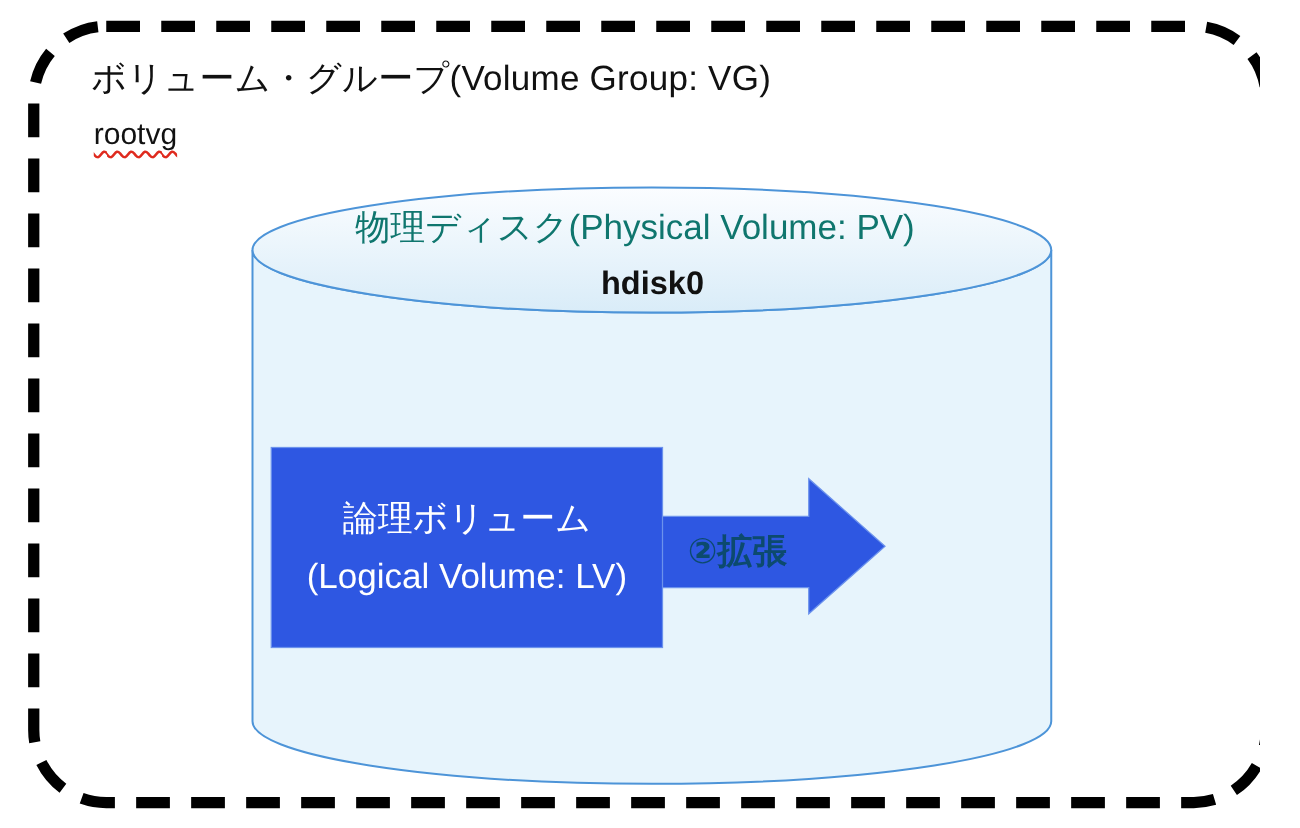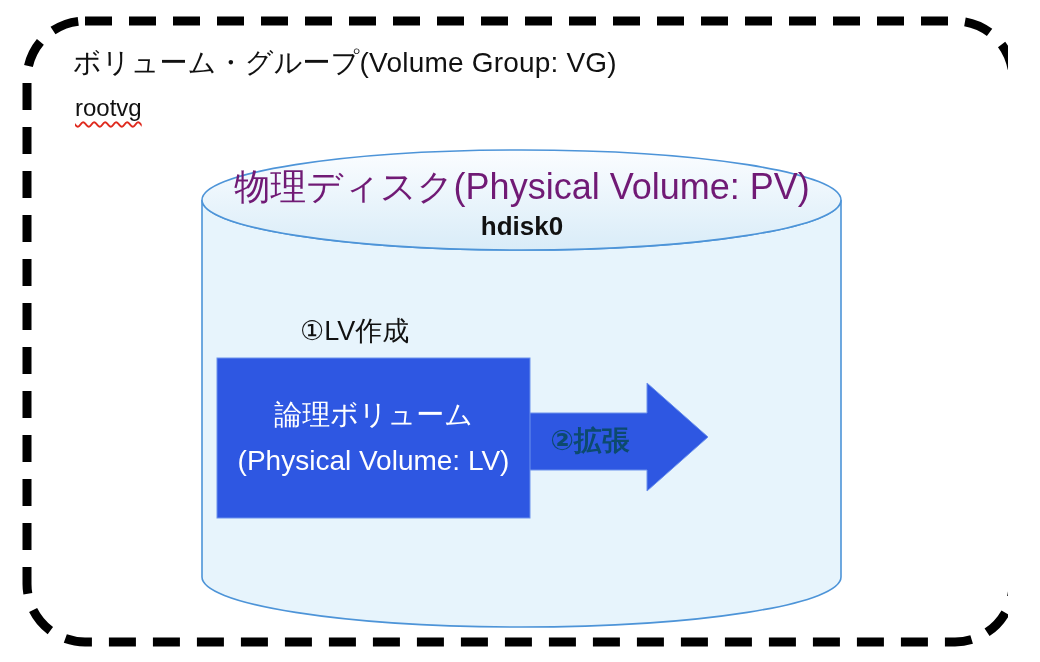--- a/index.html
+++ b/index.html
@@ -17,22 +17,22 @@
     font-size:28px;color:#111;letter-spacing:0.2px;
   }
   .vg-name{
     left:75px;top:94px;
     font-size:24px;color:#111;
     text-decoration:underline wavy #df2a1e 2px;
     text-underline-offset:5px;
     text-align:right;
   }
   .pv-title{
-    left:202px;top:163px;width:640px;
-    font-size:36px;color:#701a75;text-align:center;
+    left:188px;top:163px;width:640px;
+    font-size:28px;color:#0f766e;text-align:center;
   }
   .pv-name{
     left:202px;top:211px;width:640px;
     font-size:26px;color:#111;text-align:center;font-weight:bold;
   }
   .step1{
     left:300px;top:313px;
     font-size:27px;color:#111;
   }
   .lv-box{
@@ -77,22 +77,21 @@
 
     <rect x="217" y="358" width="313" height="160" fill="#2E57E2" stroke="#6C92EC" stroke-width="1"></rect>
   </svg>
 
   <div class="txt vg-title">ボリューム・グループ(Volume Group: VG)</div>
   <div class="txt vg-name">rootvg</div>
 
   <div class="txt pv-title">物理ディスク(Physical Volume: PV)</div>
   <div class="txt pv-name">hdisk0</div>
 
-  <div class="txt step1">①LV作成</div>
 
   <div class="lv-box">
     <div class="line lv-title">論理ボリューム</div>
-    <div class="line lv-subtitle">(Physical Volume: LV)</div>
+    <div class="line lv-subtitle">(Logical Volume: LV)</div>
   </div>
 
   <div class="txt step2">②拡張</div>
 
 </div>
 
 </body></html>

